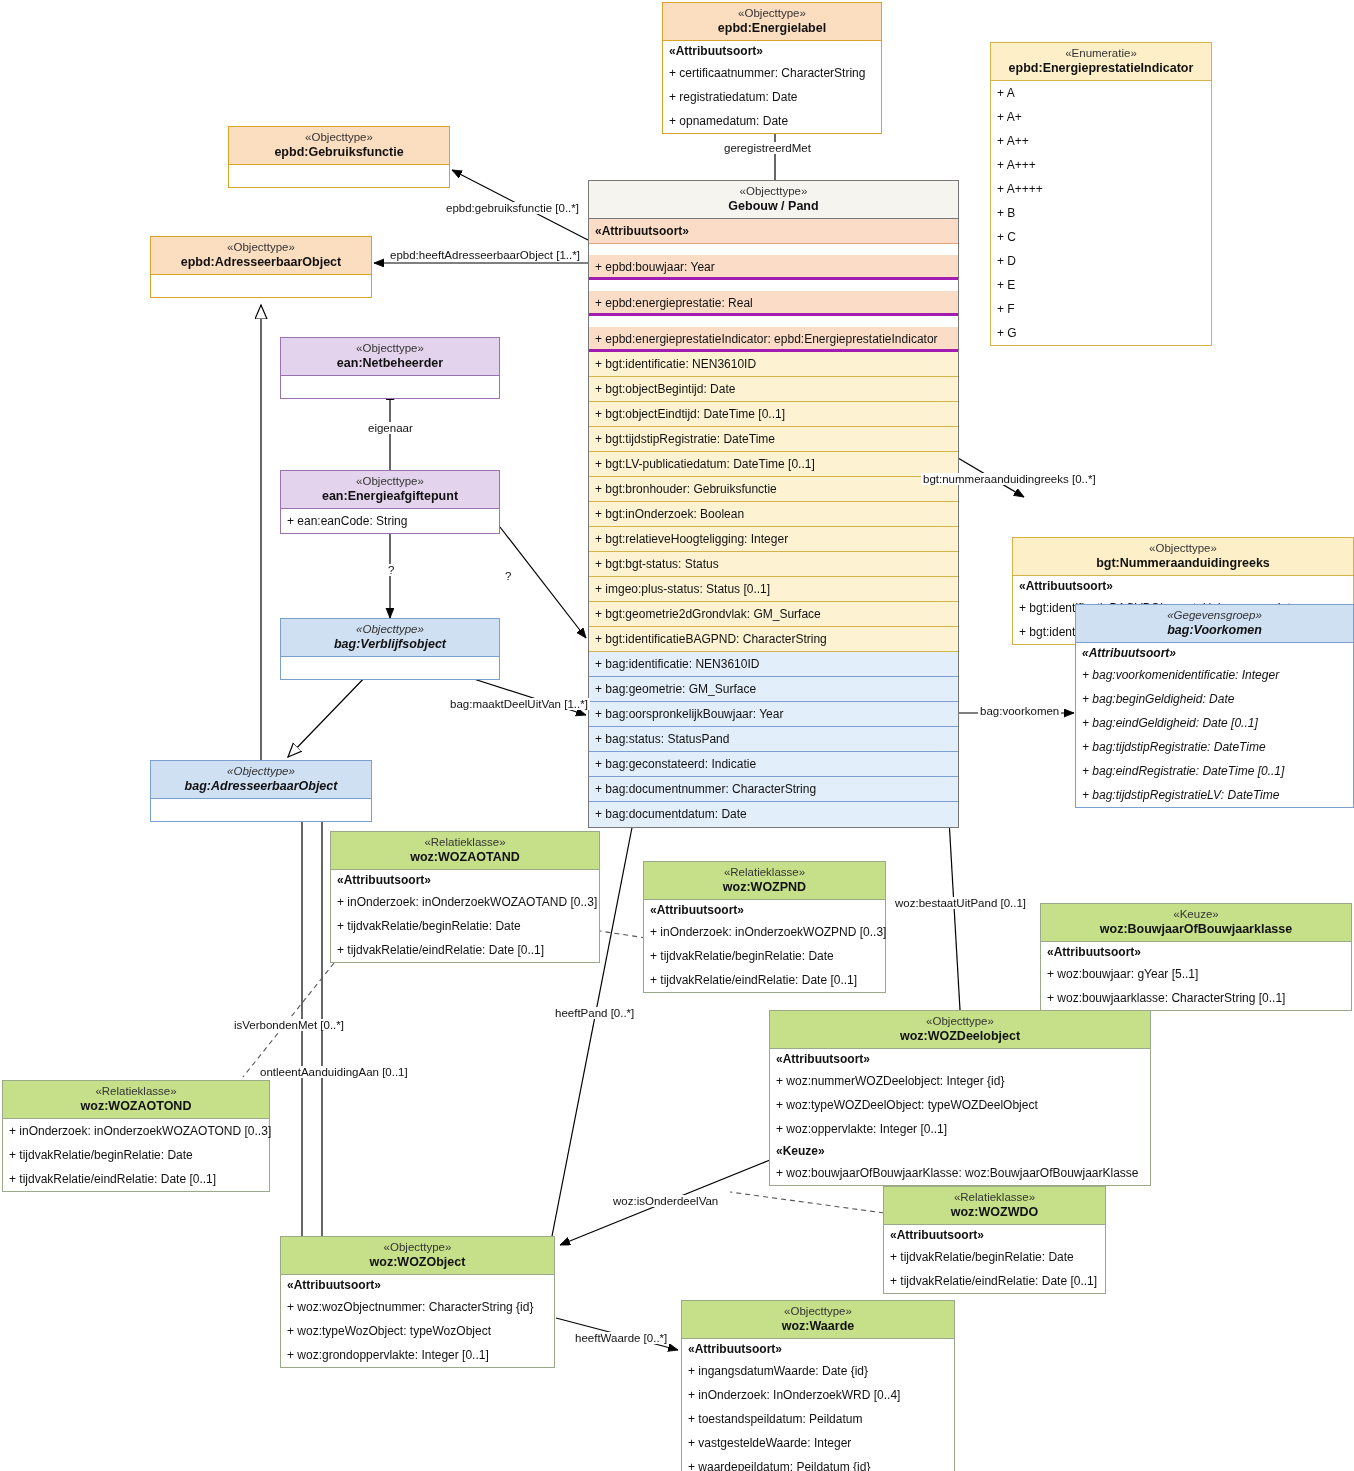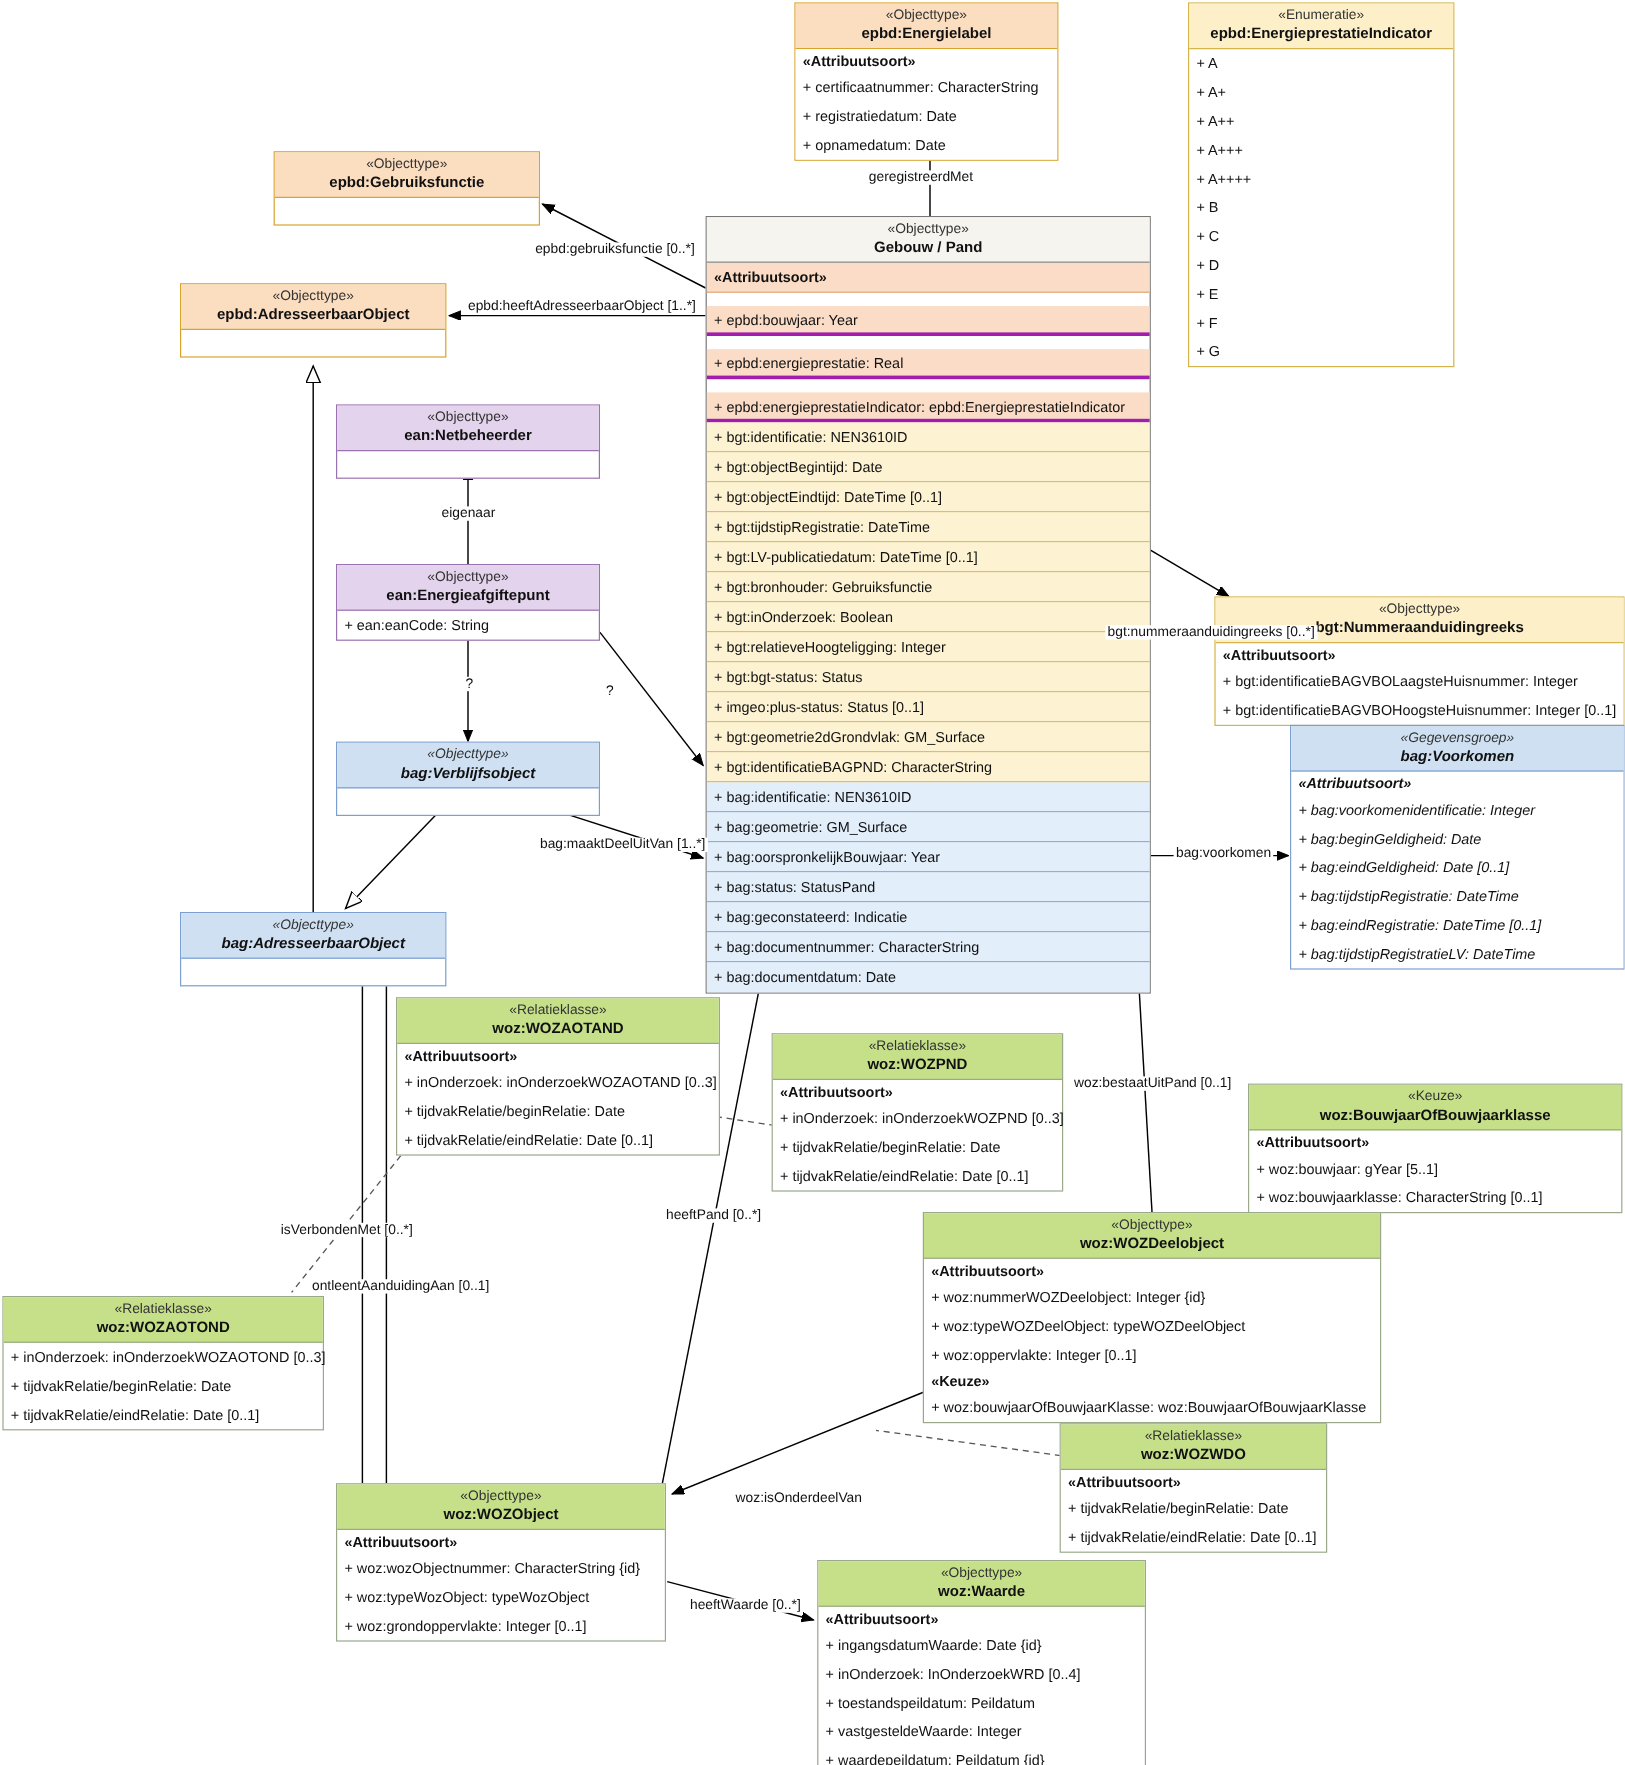--- a/index.html
+++ b/index.html
@@ -45,21 +45,21 @@
     white-space:nowrap;
     overflow:visible;
   }
   .cls .empty{height:22px;}
 
   
   .p-orange{border-color:#d8a32a;}
   .p-orange .hdr{background:#fbddc0;border-bottom:1px solid #d8a32a;}
   .p-orange .attr,.p-orange .sec{background:#ffffff;}
 
-  .p-yellowcls{border-color:#d4b44a;}
+  .p-yellowcls{border-color:#d4b44a;margin-top:40px;}
   .p-yellowcls .hdr{background:#fdf0c9;border-bottom:1px solid #d4b44a;}
 
   .p-purple{border-color:#9b72b0;}
   .p-purple .hdr{background:#e3d3ec;border-bottom:1px solid #9b72b0;}
 
   .p-blue{border-color:#7a9fd0;font-style:italic;}
   .p-blue .hdr{background:#cfe0f3;border-bottom:1px solid #7a9fd0;}
 
   .p-green{border-color:#9aa98a;}
   .p-green .hdr{background:#c6e08a;border-bottom:1px solid #9aa98a;}
@@ -154,27 +154,27 @@
     </g>
   </svg>
 
   <div class="elabel" style="left:722px;top:142px;">geregistreerdMet</div>
   <div class="elabel" style="left:444px;top:202px;">epbd:gebruiksfunctie [0..*]</div>
   <div class="elabel" style="left:388px;top:249px;">epbd:heeftAdresseerbaarObject [1..*]</div>
   <div class="elabel" style="left:366px;top:422px;">eigenaar</div>
   <div class="elabel" style="left:386px;top:564px;">?</div>
   <div class="elabel" style="left:503px;top:570px;">?</div>
   <div class="elabel" style="left:448px;top:698px;">bag:maaktDeelUitVan [1..*]</div>
-  <div class="elabel" style="left:921px;top:473px;margin-top:48px;">bgt:nummeraanduidingreeks [0..*]</div>
+  <div class="elabel" style="left:921px;top:473px;">bgt:nummeraanduidingreeks [0..*]</div>
   <div class="elabel" style="left:978px;top:705px;">bag:voorkomen</div>
   <div class="elabel" style="left:893px;top:897px;">woz:bestaatUitPand [0..1]</div>
   <div class="elabel" style="left:232px;top:1019px;">isVerbondenMet [0..*]</div>
   <div class="elabel" style="left:258px;top:1066px;">ontleentAanduidingAan [0..1]</div>
   <div class="elabel" style="left:553px;top:1007px;">heeftPand [0..*]</div>
-  <div class="elabel" style="left:611px;top:1243px;text-align:center;">woz:isOnderdeelVan</div>
+  <div class="elabel" style="left:611px;top:1195px;text-align:center;">woz:isOnderdeelVan</div>
   <div class="elabel" style="left:573px;top:1332px;">heeftWaarde [0..*]</div>
 
   <div class="cls p-orange" id="energielabel" style="left:662px;top:2px;width:220px;">
     <div class="hdr">
       <span class="st">«Objecttype»</span>
       <span class="nm">epbd:Energielabel</span>
     </div>
     <div class="body">
       <div class="sec">«Attribuutsoort»</div>
       <div class="attr">+ certificaatnummer: CharacterString</div>

